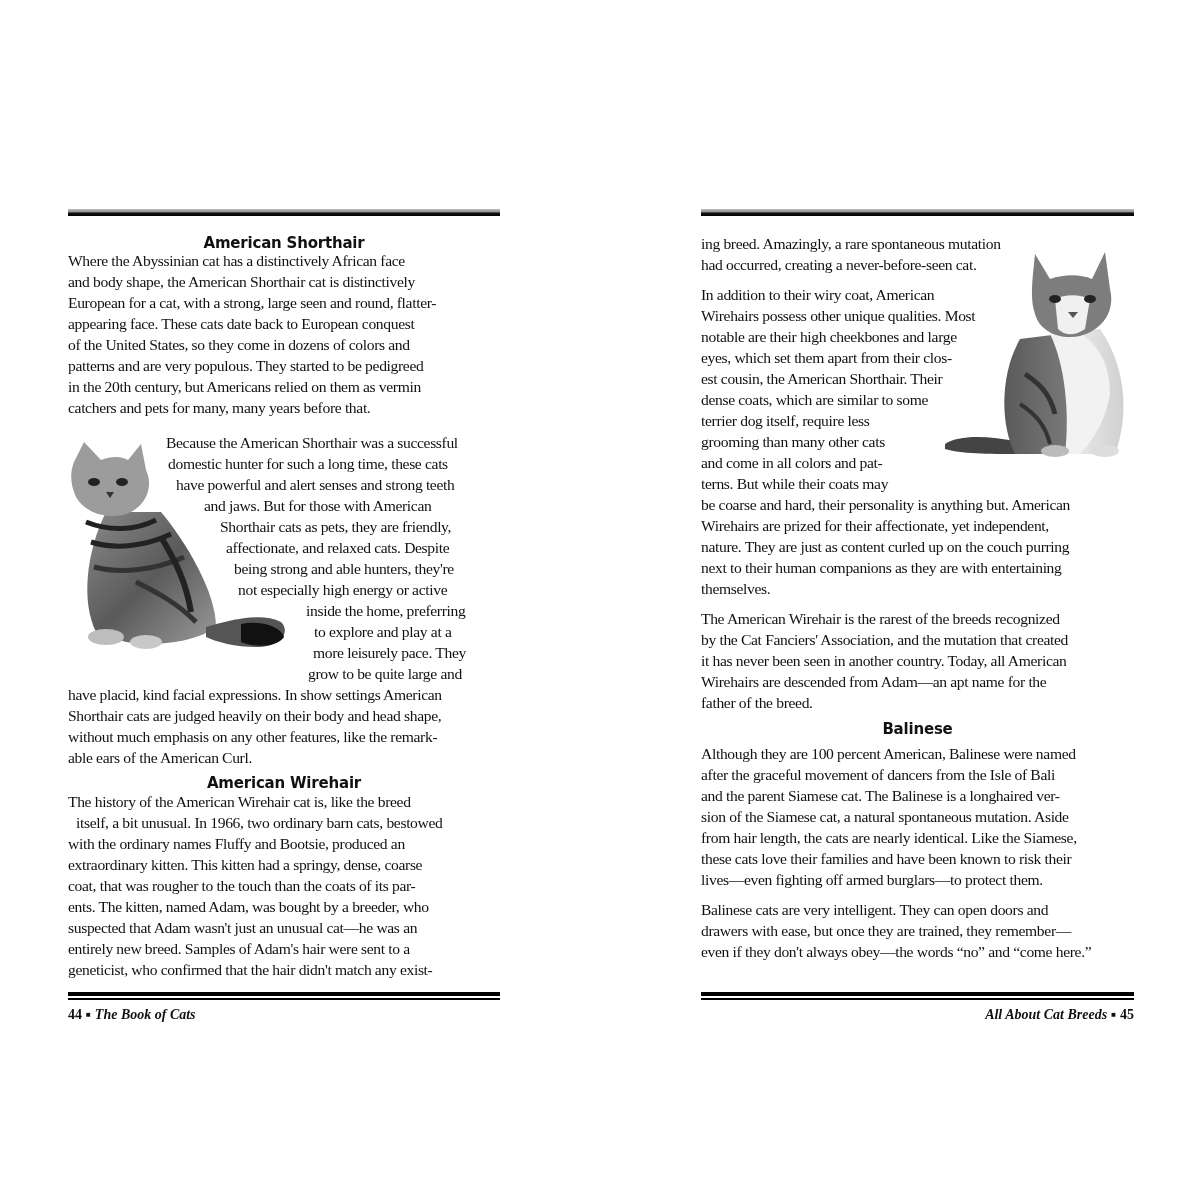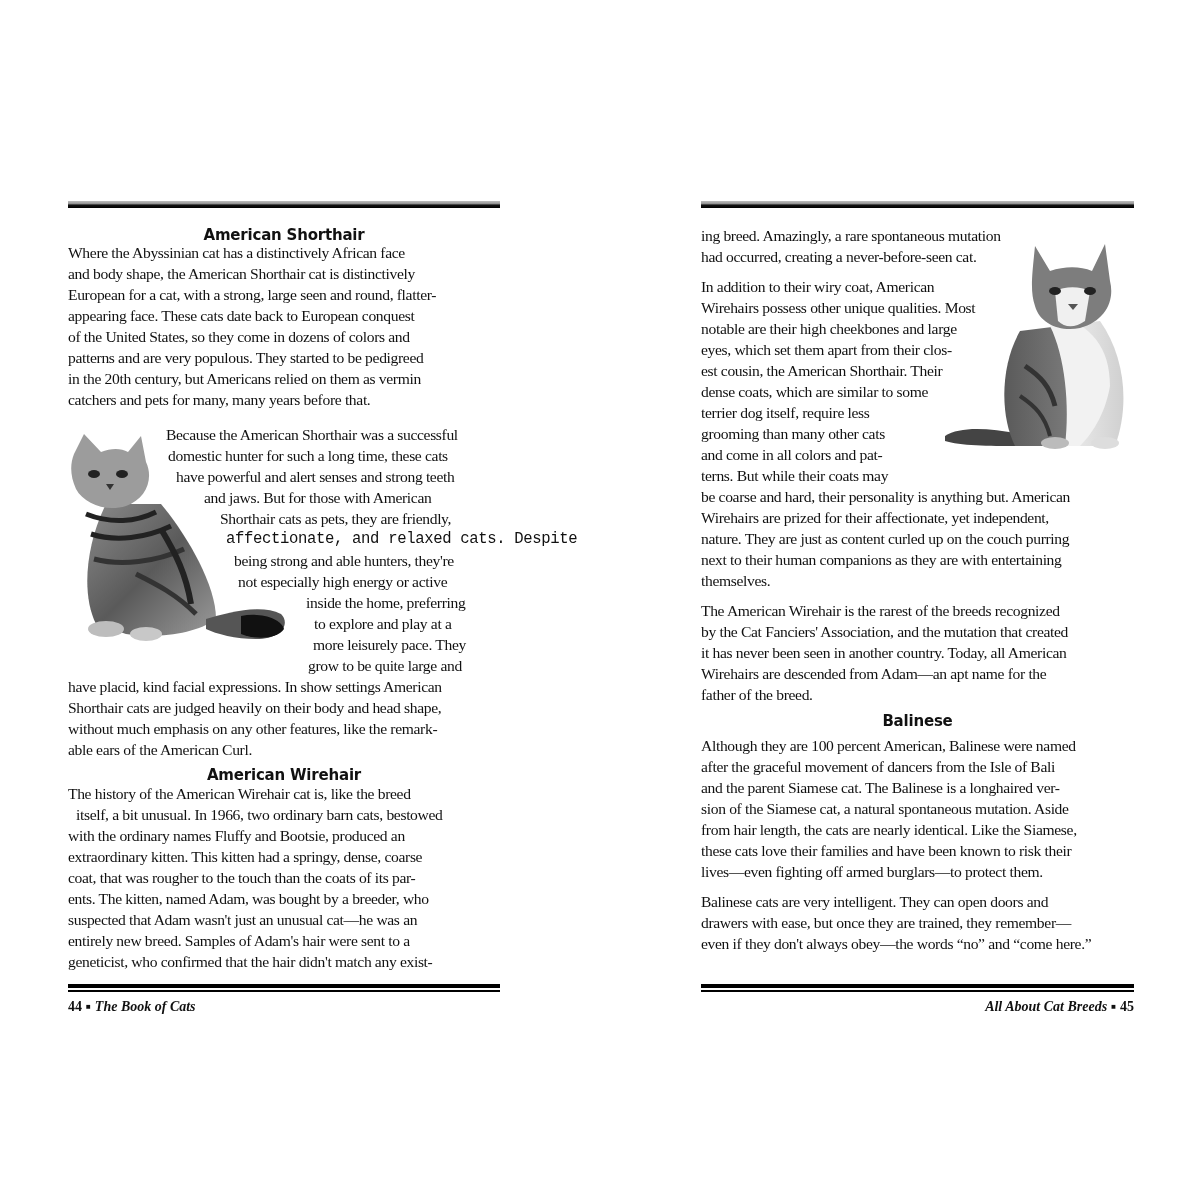--- a/index.html
+++ b/index.html
@@ -1,17 +1,17 @@
 <!DOCTYPE html>
 <html><head>
 <meta charset="utf-8">
 <style>
   html, body { margin: 0; padding: 0; background: #ffffff; }
   body { width: 1200px; height: 1200px; position: relative; overflow: hidden; font-family: "Liberation Serif", serif; color: #111; }
-  .page { position: absolute; top: 0; height: 1168px; }
+  .page { position: absolute; top: 8px; height: 1168px; }
   .page-left { left: 0; width: 600px; }
   .page-right { left: 600px; width: 600px; }
   .rule-top { position: absolute; height: 7px; background: linear-gradient(#bdbdbd 0%, #9a9a9a 35%, #111 60%, #000 100%); }
   .rule-bottom { position: absolute; height: 8px; }
   .rule-bottom .thick { position: absolute; left: 0; right: 0; top: 0; height: 4px; background: #000; }
   .rule-bottom .thin { position: absolute; left: 0; right: 0; top: 6px; height: 2px; background: #000; }
   .heading { position: absolute; font-family: "DejaVu Sans", sans-serif; font-weight: bold; font-size: 15px; text-align: center; letter-spacing: -0.2px; white-space: nowrap; }
   .line { position: absolute; font-size: 15.6px; line-height: 21px; white-space: nowrap; letter-spacing: -0.35px; }
   .footer { position: absolute; font-style: italic; font-weight: bold; font-size: 14px; white-space: nowrap; }
   .footer .num { font-style: normal; }
@@ -66,21 +66,21 @@
     <path d="M140 185 C 165 178, 195 170, 215 180 C 225 190, 215 205, 190 205 C 170 205, 150 200, 140 195 Z" fill="#555"></path>
     <path d="M175 182 C 195 178, 215 185, 218 195 C 212 205, 190 206, 175 200 Z" fill="#111"></path>
   </svg>
 
   <div>
     <div class="line" style="left:166px; top:424px;">Because the American Shorthair was a successful</div>
     <div class="line" style="left:168px; top:445px;">domestic hunter for such a long time, these cats</div>
     <div class="line" style="left:176px; top:466px;">have powerful and alert senses and strong teeth</div>
     <div class="line" style="left:204px; top:487px;">and jaws. But for those with American</div>
     <div class="line" style="left:220px; top:508px;">Shorthair cats as pets, they are friendly,</div>
-    <div class="line" style="left:226px; top:529px;font-family:Liberation Mono, monospace;">affectionate, and relaxed cats. Despite</div>
+    <div class="line" style="left:226px; top:529px;">affectionate, and relaxed cats. Despite</div>
     <div class="line" style="left:234px; top:550px;">being strong and able hunters, they're</div>
     <div class="line" style="left:238px; top:571px;">not especially high energy or active</div>
     <div class="line" style="left:306px; top:592px;">inside the home, preferring</div>
     <div class="line" style="left:314px; top:613px;">to explore and play at a</div>
     <div class="line" style="left:313px; top:634px;">more leisurely pace. They</div>
     <div class="line" style="left:308px; top:655px;">grow to be quite large and</div>
     <div class="line" style="left:68px; top:676px;">have placid, kind facial expressions. In show settings American</div>
     <div class="line" style="left:68px; top:697px;">Shorthair cats are judged heavily on their body and head shape,</div>
     <div class="line" style="left:68px; top:718px;">without much emphasis on any other features, like the remark-</div>
     <div class="line" style="left:68px; top:739px;">able ears of the American Curl.</div>

